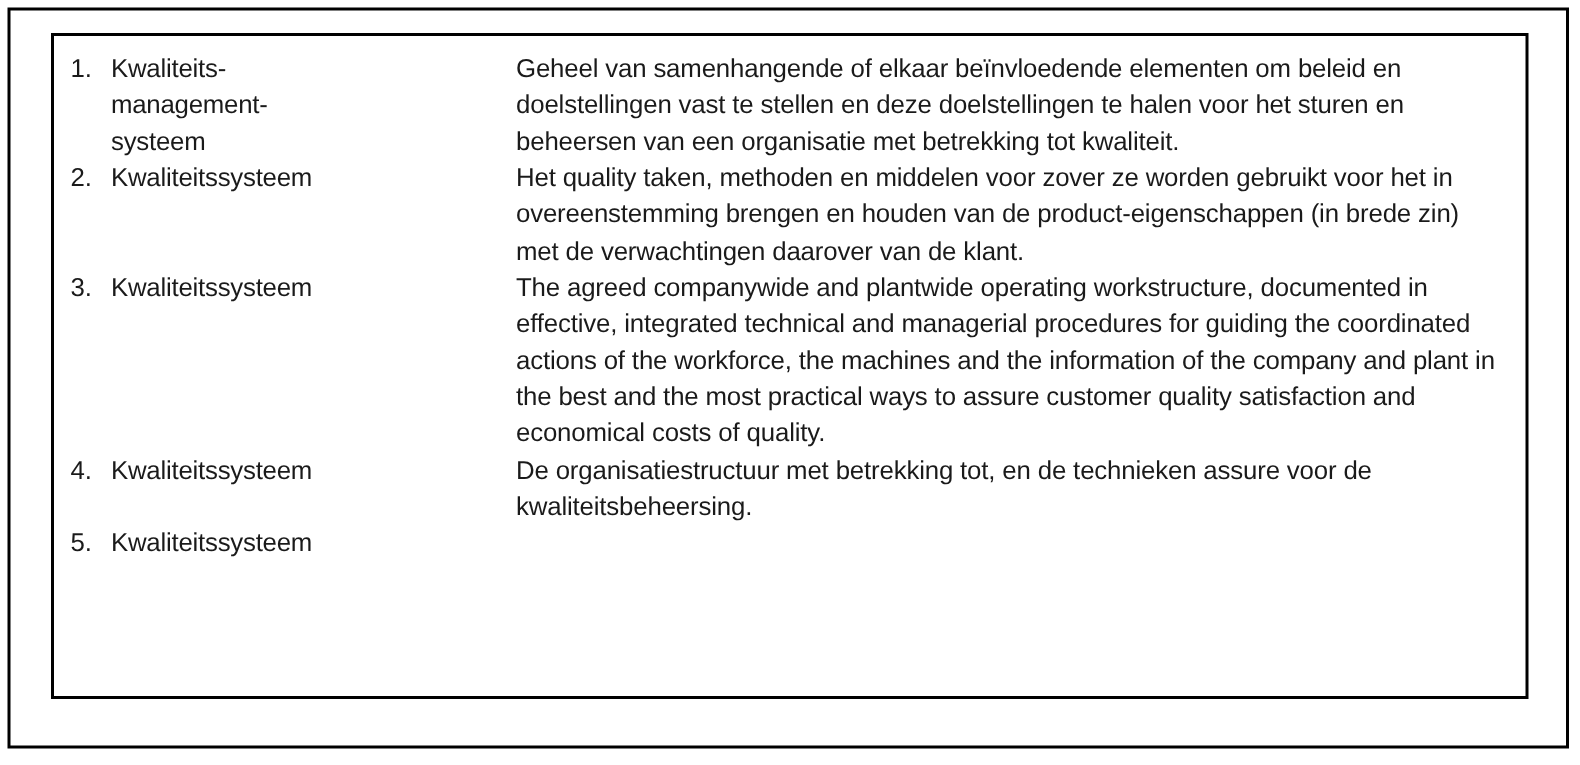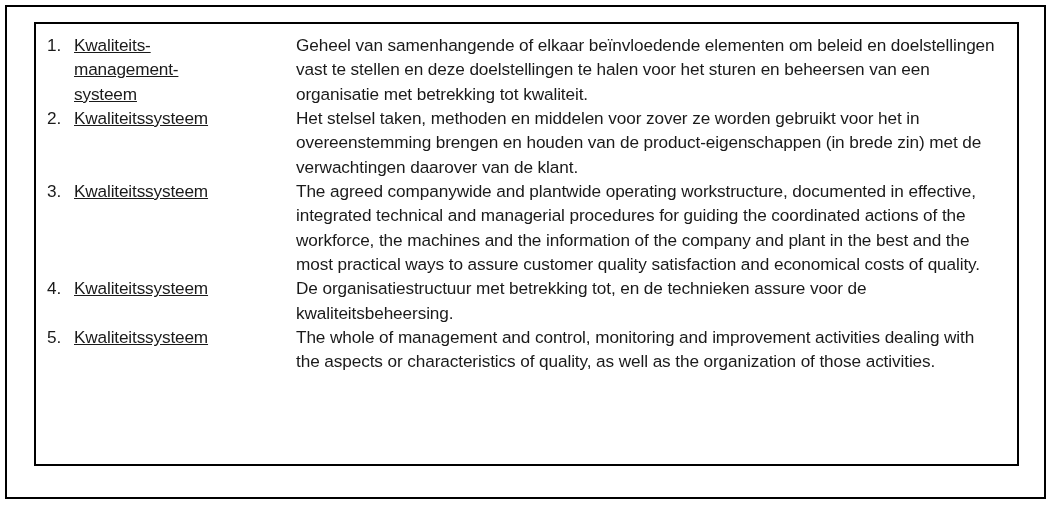--- a/index.html
+++ b/index.html
@@ -58,61 +58,60 @@
     letter-spacing: -0.05px;
   }
 
   .def-term {
     flex: 0 0 222px;
     box-sizing: border-box;
     font-size: 17.2px;
     line-height: 24.35px;
     letter-spacing: -0.15px;
     white-space: pre-line;
-    text-decoration: underline;
   }
 
   .def-text {
     flex: 1 1 auto;
     box-sizing: border-box;
     padding-right: 17px;
     font-size: 17.2px;
     line-height: 24.35px;
     letter-spacing: -0.1px;
     text-align: left;
+    margin-left: 48px;
   }
 </style>
 </head>
 <body>
 
 <div id="page-frame">
   <div id="definition-table">
     <div id="table-body">
         <div class="def-row">
           <div class="def-index">1.</div>
           <div class="def-term">Kwaliteits-
 management-
 systeem</div>
           <div class="def-text">Geheel van samenhangende of elkaar beïnvloedende elementen om beleid en doelstellingen vast te stellen en deze doelstellingen te halen voor het sturen en beheersen van een organisatie met betrekking tot kwaliteit.</div>
         </div>
         <div class="def-row">
           <div class="def-index">2.</div>
           <div class="def-term">Kwaliteitssysteem</div>
-          <div class="def-text">Het stelsel taken, methoden en middelen voor zover ze worden gebruikt voor het in overeenstemming brengen en houden van de product-eigenschappen (in brede zin) met de verwachtingen daarover van de klant.</div>
+          <div class="def-text">Het quality taken, methoden en middelen voor zover ze worden gebruikt voor het in overeenstemming brengen en houden van de product-eigenschappen (in brede zin) met de verwachtingen daarover van de klant.</div>
         </div>
         <div class="def-row">
           <div class="def-index">3.</div>
           <div class="def-term">Kwaliteitssysteem</div>
           <div class="def-text">The agreed companywide and plantwide operating workstructure, documented in effective, integrated technical and managerial procedures for guiding the coordinated actions of the workforce, the machines and the information of the company and plant in the best and the most practical ways to assure customer quality satisfaction and economical costs of quality.</div>
         </div>
         <div class="def-row">
           <div class="def-index">4.</div>
           <div class="def-term">Kwaliteitssysteem</div>
           <div class="def-text">De organisatiestructuur met betrekking tot, en de technieken assure voor de kwaliteitsbeheersing.</div>
         </div>
         <div class="def-row">
           <div class="def-index">5.</div>
           <div class="def-term">Kwaliteitssysteem</div>
-          <div class="def-text">The whole of management and control, monitoring and improvement activities dealing with the aspects or characteristics of quality, as well as the organization of those activities.</div>
         </div>
       </div>
   </div>
 </div>
 
 </body></html>

